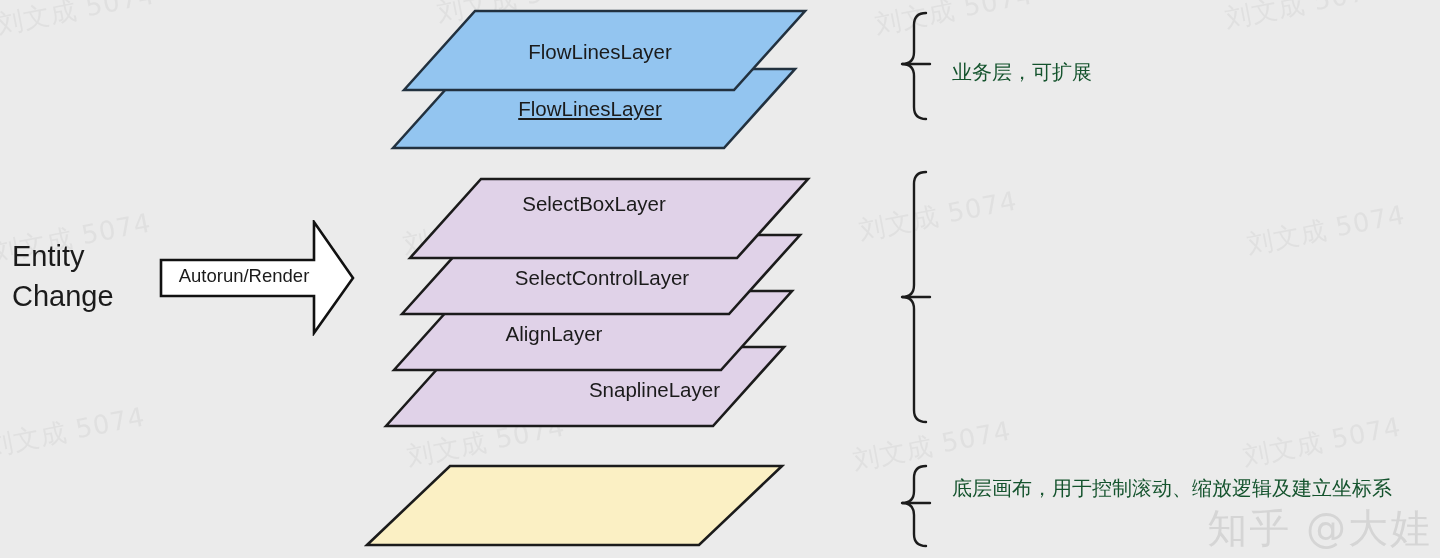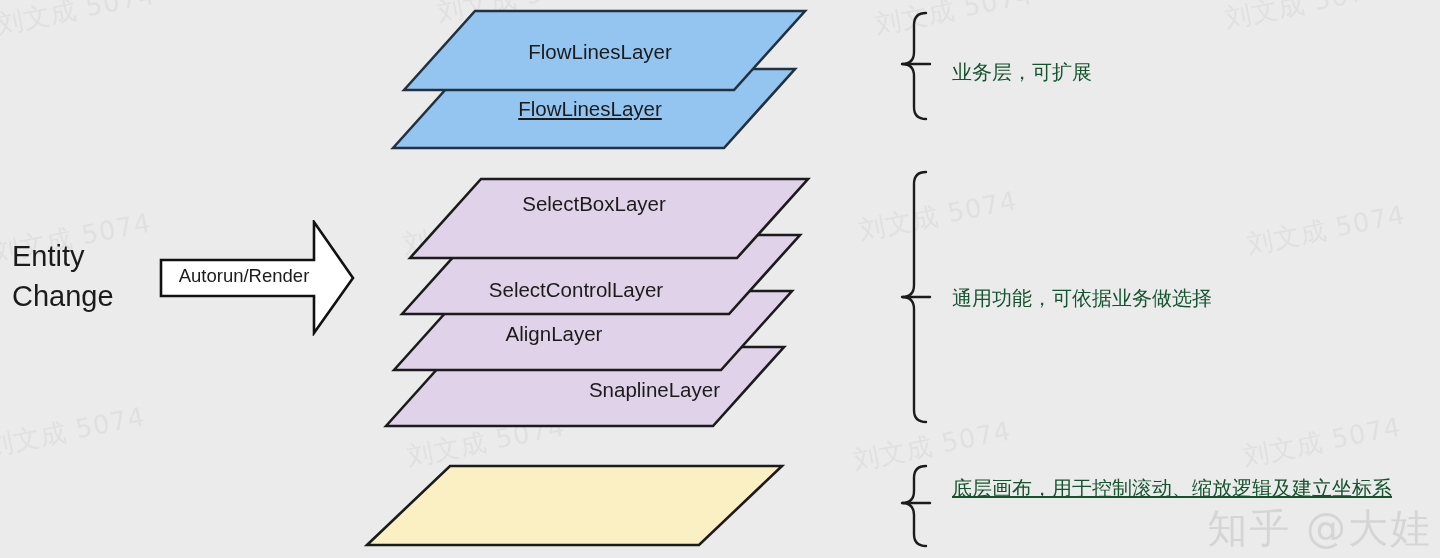--- a/index.html
+++ b/index.html
@@ -110,21 +110,21 @@
   .braces svg { display: block; }
   .annot {
     position: absolute;
     font-size: 20px;
     line-height: 30px;
     color: #14532d;
     z-index: 3;
   }
   .annot.a1 { left: 952px; top: 57px; width: 300px; }
   .annot.a2 { left: 952px; top: 283px; width: 420px; }
-  .annot.a3 { left: 952px; top: 473px; width: 470px; text-decoration: underline; }
+  .annot.a3 { left: 952px; top: 473px; width: 470px; }
 </style>
 </head>
 <body>
 
 <div id="stage">
 
   <div class="wm-layer">
     <div class="wm" style="left:-6px;  top:8px;">刘文成 5074</div>
     <div class="wm" style="left:434px; top:-4px;">刘文成 5074</div>
     <div class="wm" style="left:872px; top:8px;">刘文成 5074</div>
@@ -164,38 +164,37 @@
       <polygon points="410,258 481,179 808,179 737,258" fill="#e0d2e8" stroke="#1b1b1b" stroke-width="2.6" stroke-linejoin="miter"></polygon>
 
       <polygon points="367,545 450,466 782,466 699,545" fill="#fbf0c4" stroke="#1b1b1b" stroke-width="2.6" stroke-linejoin="miter"></polygon>
     </svg>
   </div>
 
   <div class="layer-label" style="left:450px; top:40px;  width:300px;">FlowLinesLayer</div>
   <div class="layer-label" style="left:440px; top:97px;  width:300px;text-decoration:underline;">FlowLinesLayer</div>
 
   <div class="layer-label" style="left:444px; top:192px; width:300px;">SelectBoxLayer</div>
-  <div class="layer-label" style="left:426px; top:266px; width:300px;margin-top:12px;">SelectControlLayer</div>
+  <div class="layer-label" style="left:452px; top:266px; width:300px;">SelectControlLayer</div>
   <div class="layer-label" style="left:404px; top:322px; width:300px;">AlignLayer</div>
   <div class="layer-label" style="left:420px; top:378px; width:300px;text-align:right;">SnaplineLayer</div>
 
 
   <div class="braces">
     <svg width="1440" height="558" viewBox="0 0 1440 558">
 
       <path d="M908,13 q-12,0 -12,12 L896,52 q0,12 -12,12 q12,0 12,12 L896,107 q0,12 12,12" transform="translate(18,0)" fill="none" stroke="#1b1b1b" stroke-width="2.4" stroke-linecap="round"></path>
       <line x1="902" y1="64" x2="930" y2="64" stroke="#1b1b1b" stroke-width="2.4" stroke-linecap="round"></line>
 
       <path d="M908,172 q-12,0 -12,12 L896,285 q0,12 -12,12 q12,0 12,12 L896,410 q0,12 12,12" transform="translate(18,0)" fill="none" stroke="#1b1b1b" stroke-width="2.4" stroke-linecap="round"></path>
       <line x1="902" y1="297" x2="930" y2="297" stroke="#1b1b1b" stroke-width="2.4" stroke-linecap="round"></line>
 
       <path d="M908,466 q-12,0 -12,12 L896,491 q0,12 -12,12 q12,0 12,12 L896,534 q0,12 12,12" transform="translate(18,0)" fill="none" stroke="#1b1b1b" stroke-width="2.4" stroke-linecap="round"></path>
       <line x1="902" y1="503" x2="930" y2="503" stroke="#1b1b1b" stroke-width="2.4" stroke-linecap="round"></line>
     </svg>
   </div>
 
   <div class="annot a1">业务层，可扩展</div>
-  <div class="annot a2">通用功能，可依据业务做选择</div>
   <div class="annot a3">底层画布，用于控制滚动、缩放逻辑及建立坐标系</div>
 
   <div class="wm-zhihu">知乎 @大娃</div>
 
 </div>
 
 </body></html>

